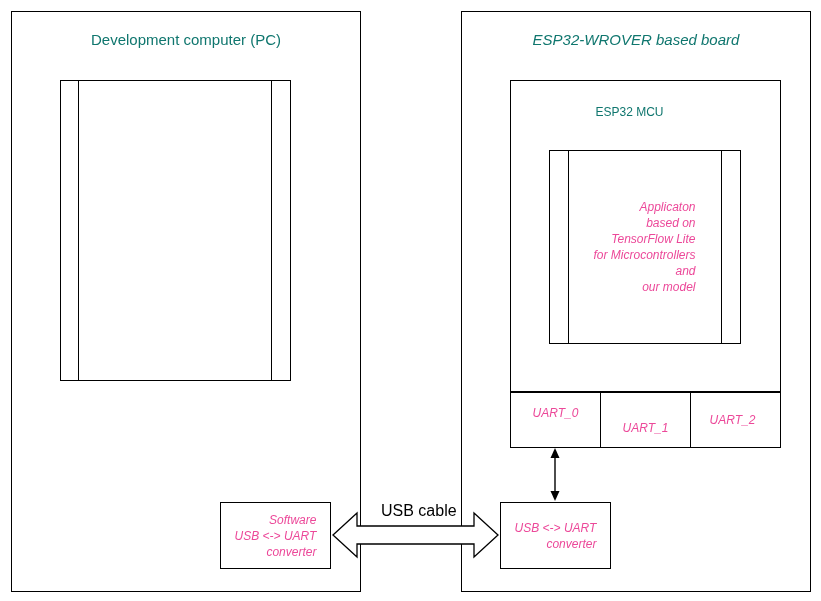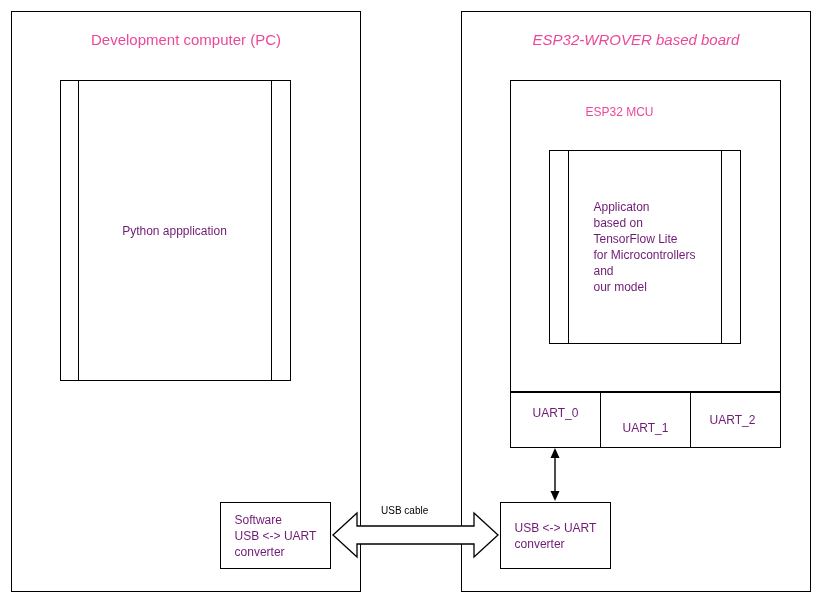--- a/index.html
+++ b/index.html
@@ -23,42 +23,43 @@
     position: absolute;
     box-sizing: border-box;
     border: 1px solid #000000;
     background: #ffffff;
   }
   .panel-title {
     position: absolute;
     text-align: center;
     font-size: 15px;
     line-height: 18px;
-    color: #ec4899;
+    color: #0f766e;
     white-space: nowrap;
   }
   .ctr {
     position: absolute;
     display: flex;
     align-items: center;
     justify-content: center;
-    text-align: left;
+    text-align: right;
     font-size: 12px;
     line-height: 16px;
-    color: #701a75;
+    color: #ec4899;
+    font-style: italic;
   }
   
   .vrule {
     position: absolute;
     width: 1px;
     background: #000000;
   }
   .label-plain {
     position: absolute;
-    font-size: 10px;
+    font-size: 16px;
     line-height: 15px;
     color: #000000;
     white-space: nowrap;
     background: #ffffff;
     padding: 0 2px;
   }
   svg.overlay {
     position: absolute;
     left: 0;
     top: 0;
@@ -76,33 +77,32 @@
 
 <div id="canvas">
 
   <div class="box" style="left:11px; top:11px; width:350px; height:581px;"></div>
 
   <div class="panel-title" style="left:11px; top:31px; width:350px;">Development computer (PC)</div>
 
   <div class="box" style="left:60px; top:80px; width:231px; height:301px;"></div>
   <div class="vrule" style="left:78px; top:80px; height:301px;"></div>
   <div class="vrule" style="left:271px; top:80px; height:301px;"></div>
-  <div class="ctr" style="left:78px; top:80px; width:193px; height:301px;">Python appplication</div>
 
   <div class="box" style="left:220px; top:502px; width:111px; height:67px;"></div>
   <div class="ctr multiline" style="left:220px; top:502px; width:111px; height:67px;">Software
 USB &lt;-&gt; UART
 converter</div>
 
   <div class="box" style="left:461px; top:11px; width:350px; height:581px;"></div>
 
   <div class="panel-title" style="left:461px; top:31px; width:350px;font-style:italic;">ESP32-WROVER based board</div>
 
   <div class="box" style="left:510px; top:80px; width:271px; height:312px;"></div>
-  <div class="panel-title" style="left:484px; top:103px; width:271px; font-size:12px;">ESP32 MCU</div>
+  <div class="panel-title" style="left:494px; top:103px; width:271px; font-size:12px;">ESP32 MCU</div>
 
   <div class="box" style="left:549px; top:150px; width:192px; height:194px;"></div>
   <div class="vrule" style="left:568px; top:150px; height:194px;"></div>
   <div class="vrule" style="left:721px; top:150px; height:194px;"></div>
   <div class="ctr multiline" style="left:568px; top:150px; width:153px; height:194px;">Applicaton
 based on
 TensorFlow Lite
 for Microcontrollers
 and
 our model</div>

